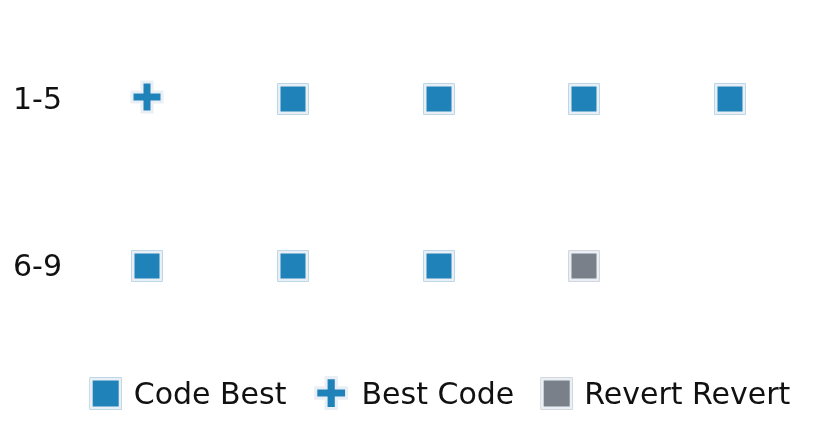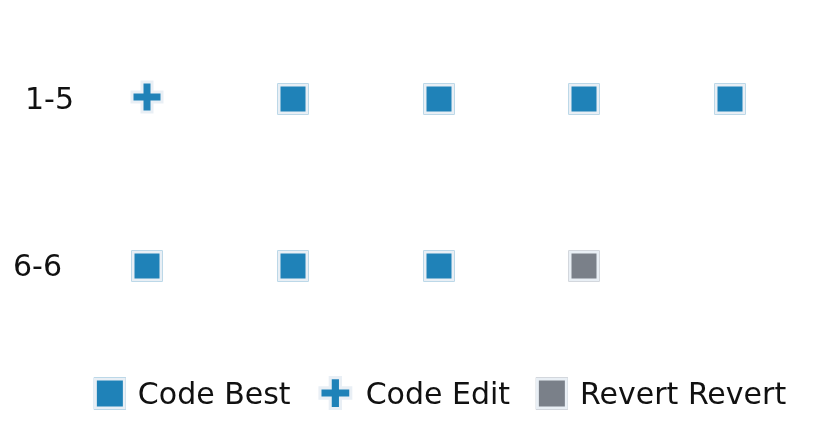--- a/index.html
+++ b/index.html
@@ -57,37 +57,37 @@
   }
   .legend-item .sq, .legend-item svg {
     flex: 0 0 auto;
   }
 </style>
 </head>
 <body>
 
 <div class="canvas">
   <div class="plot-area">
-      <div class="row-label" style="top: 99px; padding-left: 12px;">1-5</div>
+      <div class="row-label" style="top: 99px;">1-5</div>
       <span class="marker" style="left: 147px; top: 99px;"><svg width="36" height="36" viewBox="0 0 36 36">
           <path d="M13 3 H23 V13 H33 V23 H23 V33 H13 V23 H3 V13 H13 Z" fill="#1f82b8" stroke="#e9eff5" stroke-width="3"></path>
         </svg></span>
       <span class="marker" style="left: 292.75px; top: 99px;">
         <span class="sq" style="width: 25px; height: 25px; background: rgb(31, 130, 184); border: 3px solid rgb(233, 239, 245);"></span>
       </span>
       <span class="marker" style="left: 438.5px; top: 99px;">
         <span class="sq" style="width: 25px; height: 25px; background: rgb(31, 130, 184); border: 3px solid rgb(233, 239, 245);"></span>
       </span>
       <span class="marker" style="left: 584.25px; top: 99px;">
         <span class="sq" style="width: 25px; height: 25px; background: rgb(31, 130, 184); border: 3px solid rgb(233, 239, 245);"></span>
       </span>
       <span class="marker" style="left: 730px; top: 99px;">
         <span class="sq" style="width: 25px; height: 25px; background: rgb(31, 130, 184); border: 3px solid rgb(233, 239, 245);"></span>
       </span>
-      <div class="row-label" style="top: 266px;">6-6</div>
+      <div class="row-label" style="top: 266px;">6-9</div>
       <span class="marker" style="left: 147px; top: 266px;">
         <span class="sq" style="width: 25px; height: 25px; background: rgb(31, 130, 184); border: 3px solid rgb(233, 239, 245);"></span>
       </span>
       <span class="marker" style="left: 292.75px; top: 266px;">
         <span class="sq" style="width: 25px; height: 25px; background: rgb(31, 130, 184); border: 3px solid rgb(233, 239, 245);"></span>
       </span>
       <span class="marker" style="left: 438.5px; top: 266px;">
         <span class="sq" style="width: 25px; height: 25px; background: rgb(31, 130, 184); border: 3px solid rgb(233, 239, 245);"></span>
       </span>
       <span class="marker" style="left: 584.25px; top: 266px;">
@@ -96,20 +96,20 @@
     </div>
   <div class="legend">
       <div class="legend-item">
         <span class="sq" style="width: 26px; height: 26px; background: rgb(31, 130, 184); border: 3px solid rgb(233, 239, 245);"></span>
         <span>Code Best</span>
       </div>
       <div class="legend-item">
         <svg width="37" height="37" viewBox="0 0 36 36">
           <path d="M13 3 H23 V13 H33 V23 H23 V33 H13 V23 H3 V13 H13 Z" fill="#1f82b8" stroke="#e9eff5" stroke-width="3"></path>
         </svg>
-        <span>Code Edit</span>
+        <span>Best Code</span>
       </div>
       <div class="legend-item">
         <span class="sq" style="width: 26px; height: 26px; background: rgb(122, 128, 137); border: 3px solid rgb(233, 239, 245);"></span>
         <span>Revert Revert</span>
       </div>
     </div>
 </div>
 
 </body></html>

